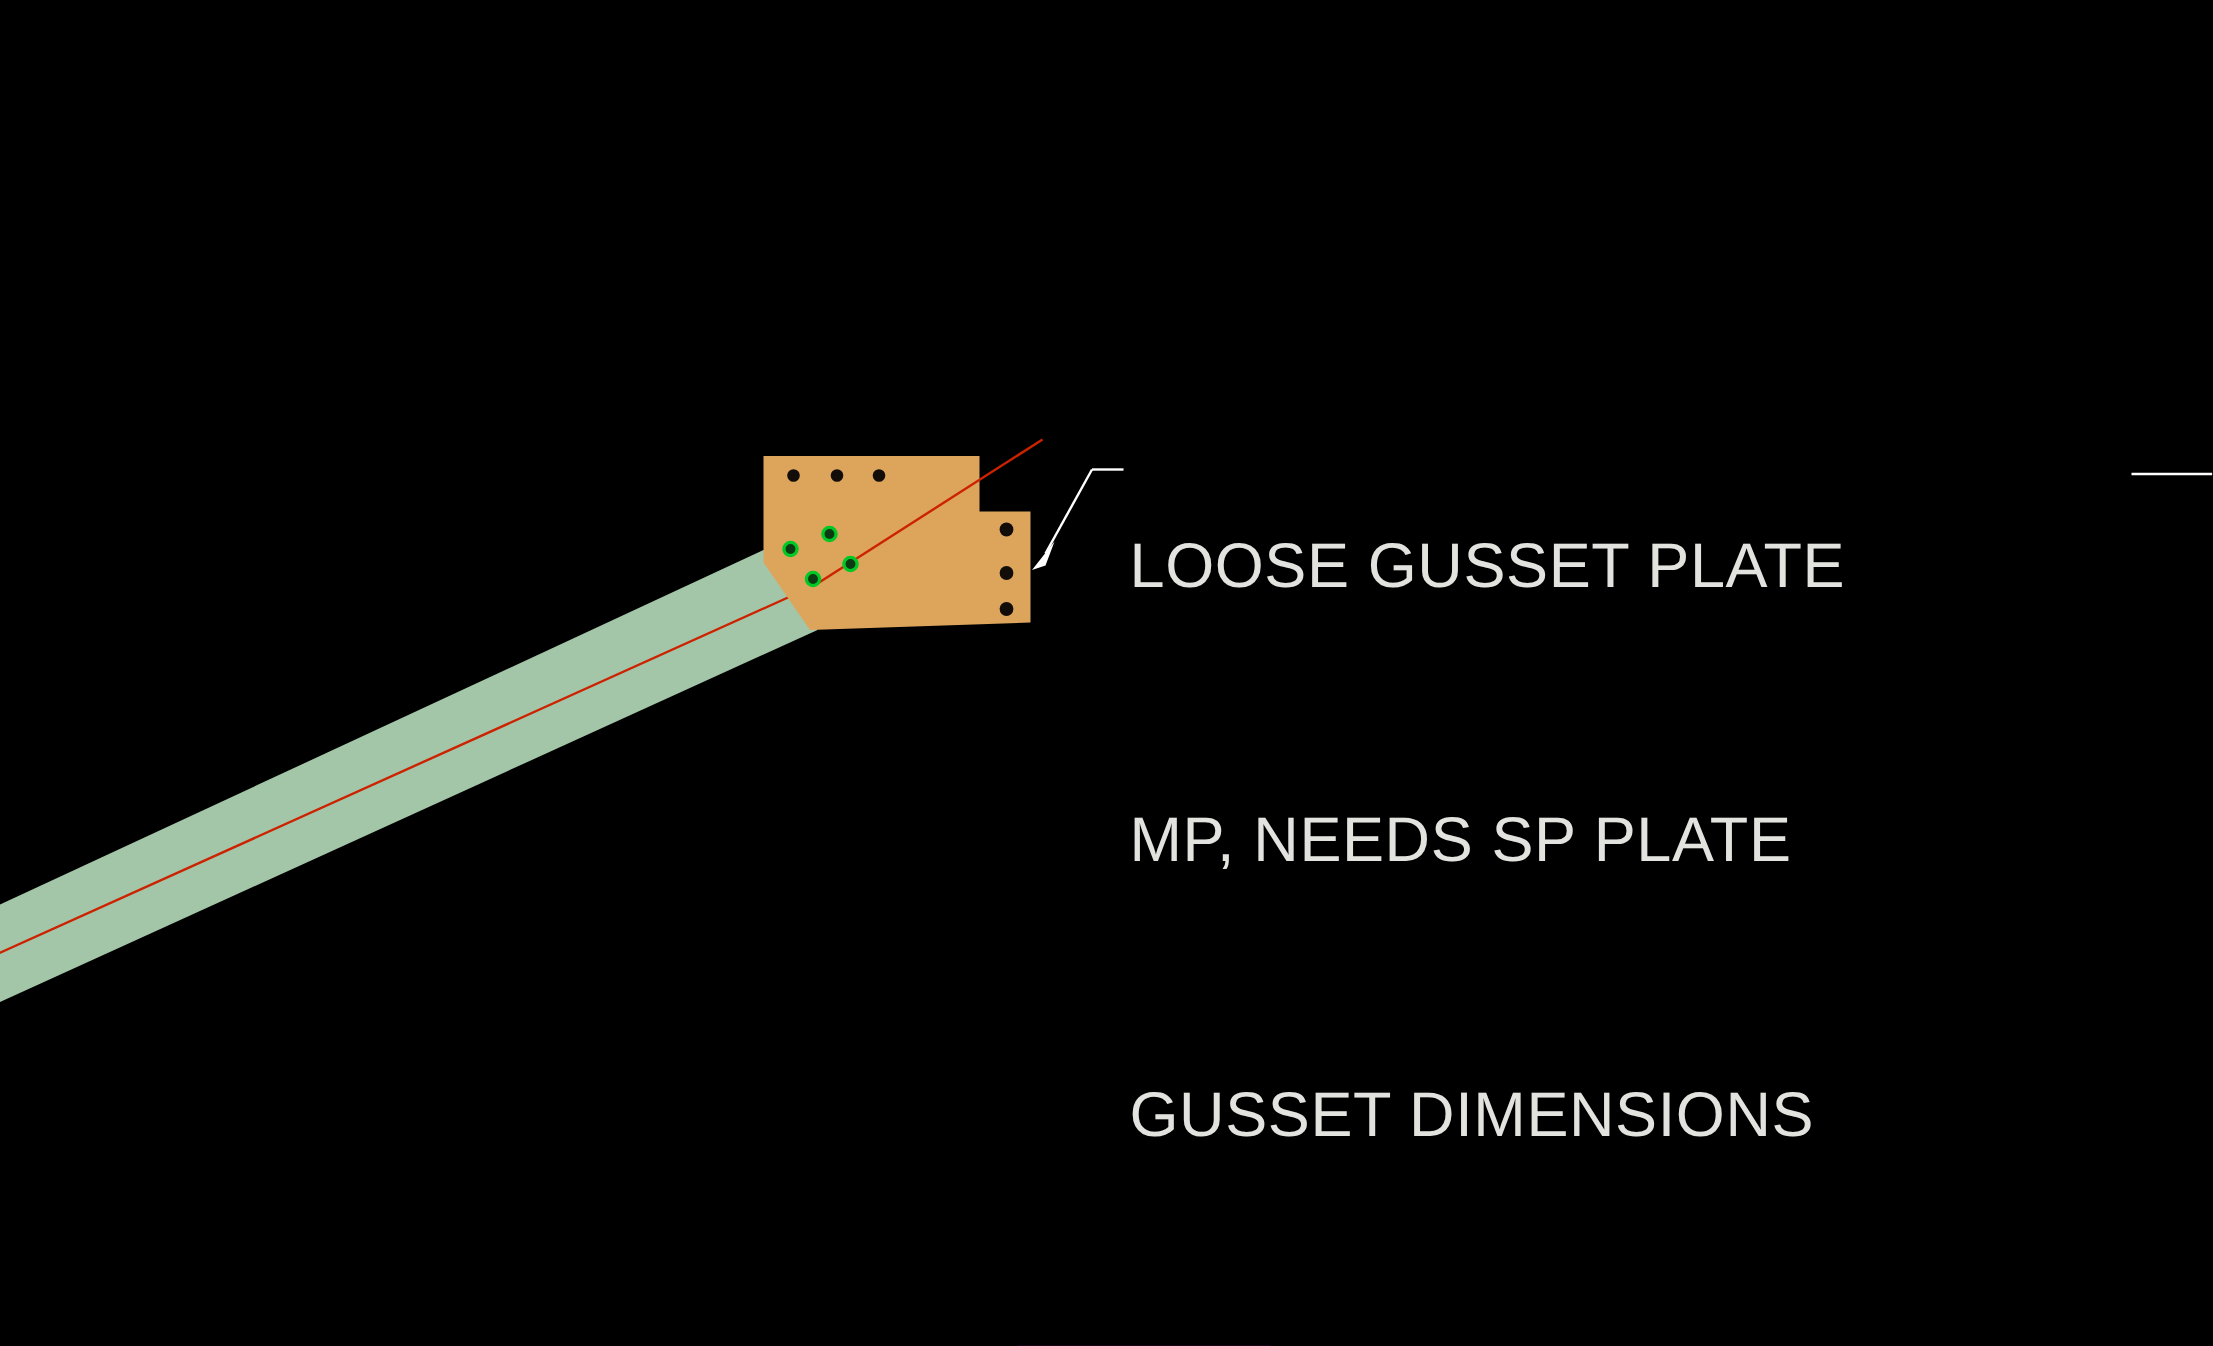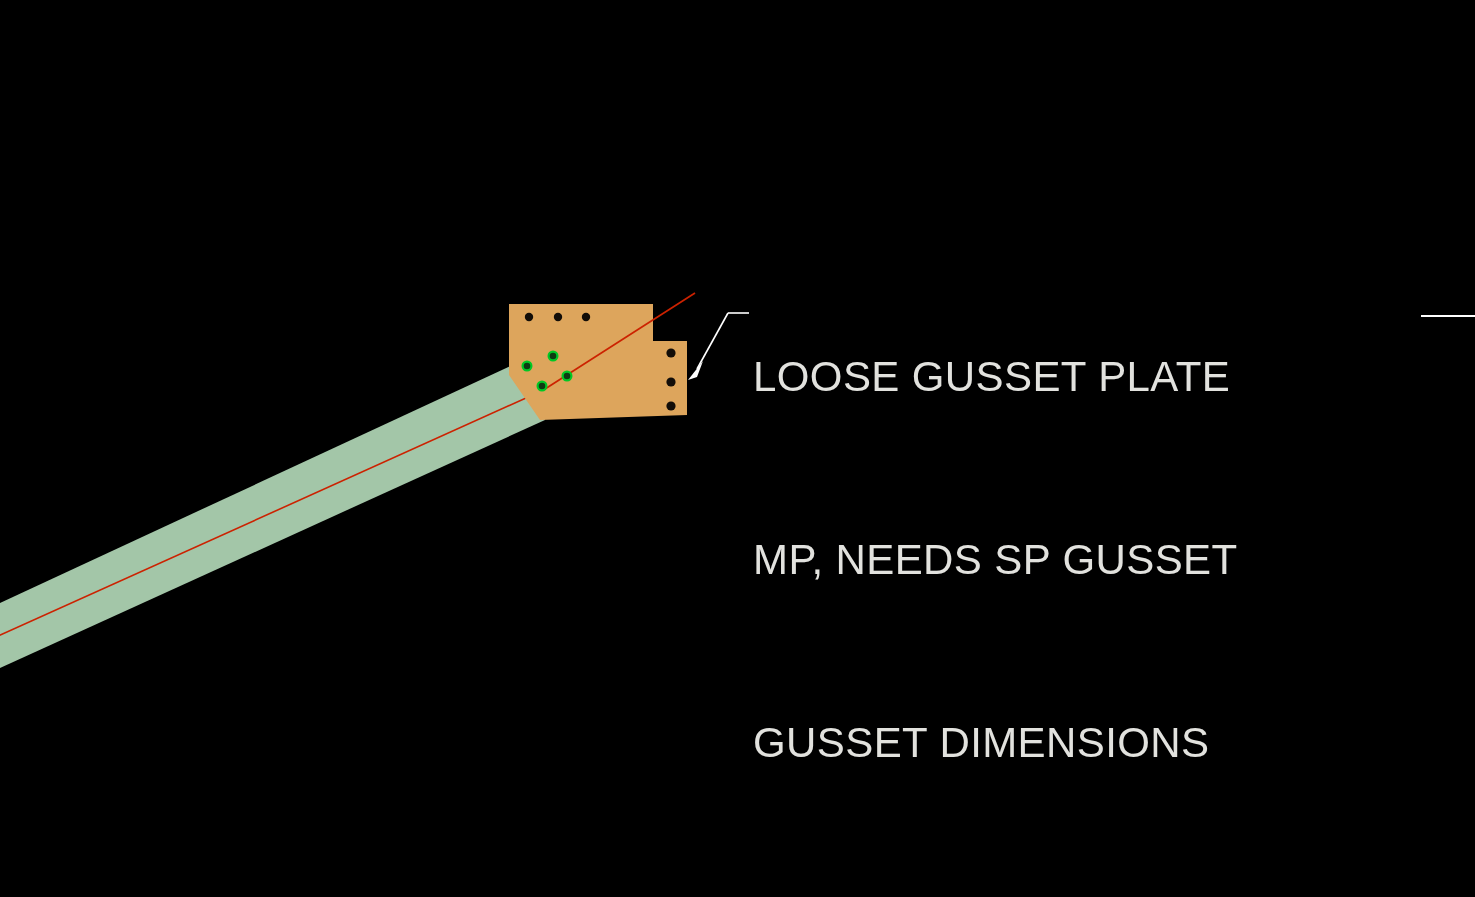--- a/index.html
+++ b/index.html
@@ -89,18 +89,18 @@
       <line x1="728" y1="313" x2="697" y2="369" stroke="#ffffff" stroke-width="1.6"></line>
       <polygon points="688,380 703,361 697,377" fill="#ffffff"></polygon>
     </g>
 
     <line id="right-edge" stroke="#ffffff" stroke-width="1.8" x1="1421" y1="316" x2="1475" y2="316"></line>
 
   </svg>
 
   <div class="annotation-text">
     <span class="annotation-line">LOOSE GUSSET PLATE</span>
-    <span class="annotation-line">MP, NEEDS SP GUSSET</span>
+    <span class="annotation-line">MP, NEEDS SP PLATE</span>
     <span class="annotation-line">GUSSET DIMENSIONS</span>
     <span class="annotation-line">REQUESTS</span>
   </div>
 
 </div>
 
 </body></html>

